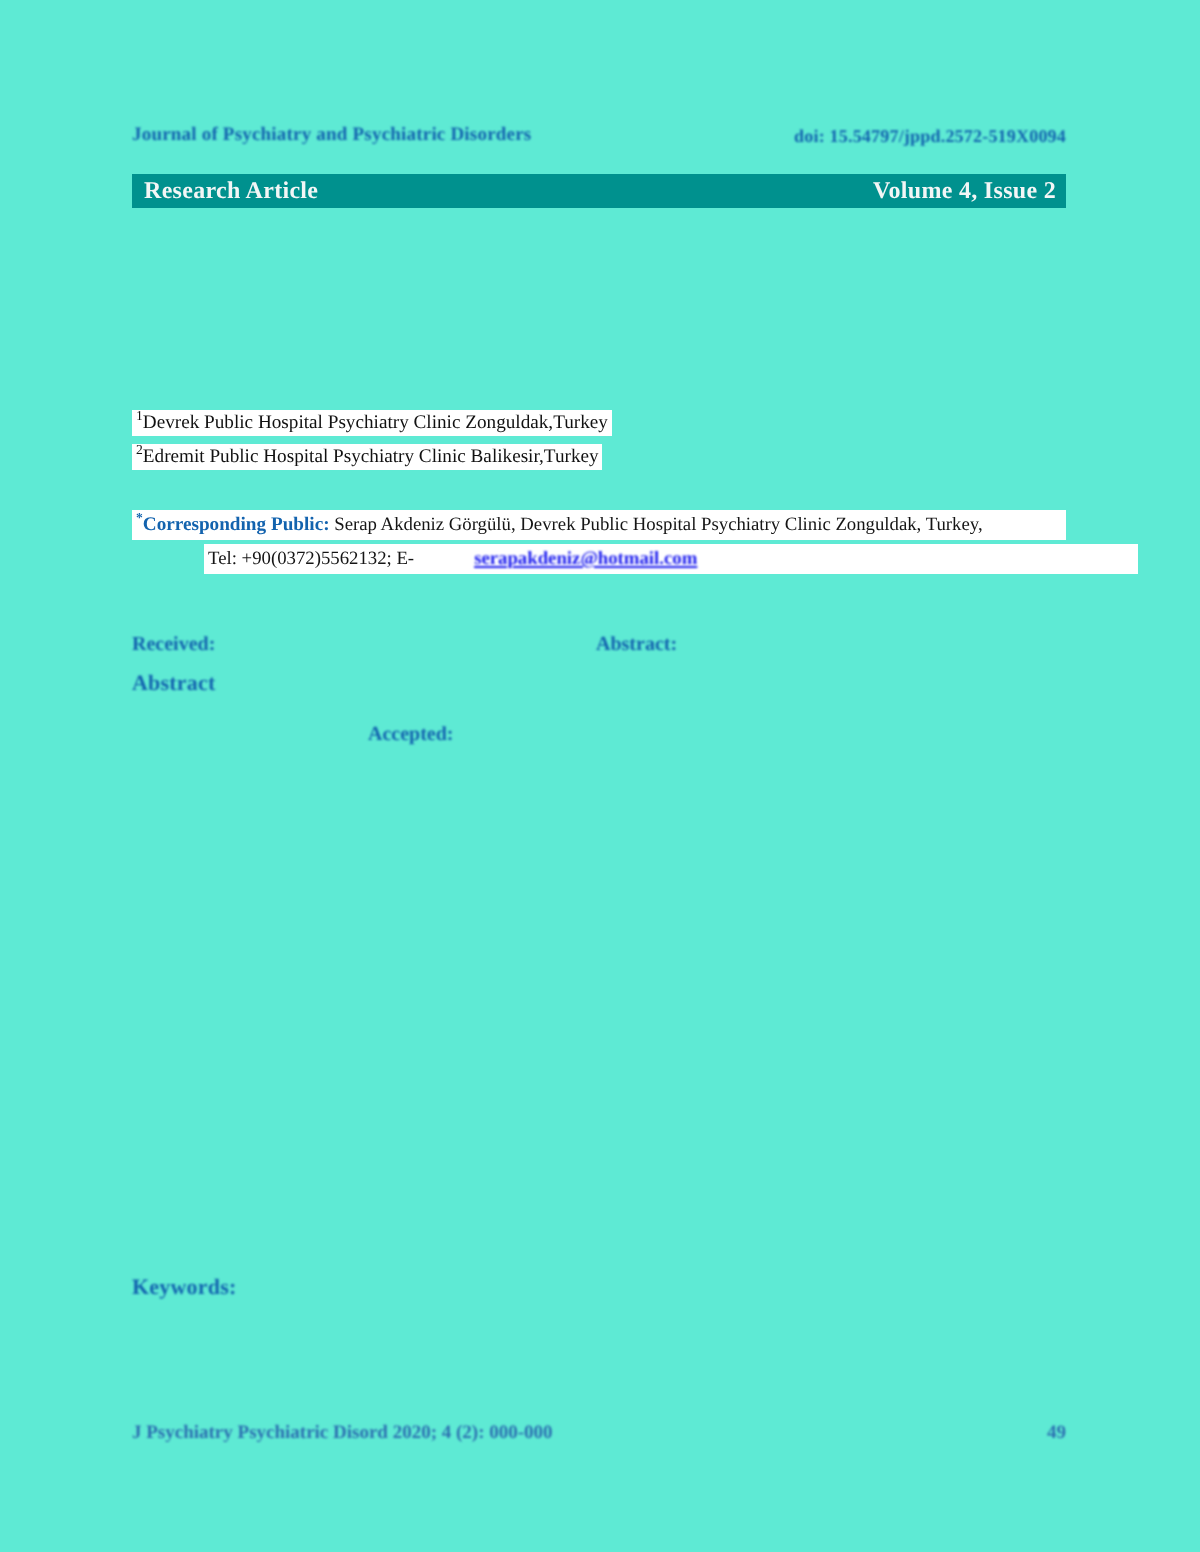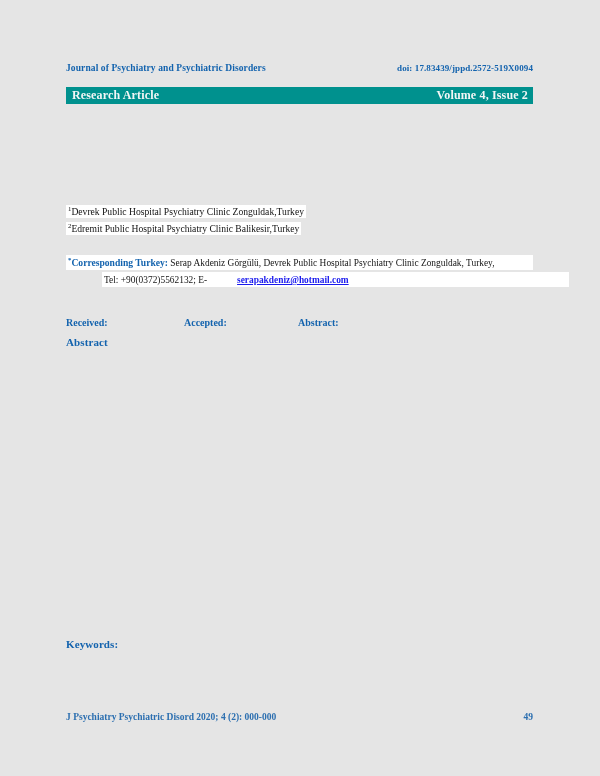--- a/index.html
+++ b/index.html
@@ -12,21 +12,21 @@
     height: 776px;
     position: relative;
     overflow: hidden;
     font-family: "Liberation Serif", serif;
     background: #000000;
   }
 
   .page {
     position: absolute;
     inset: 0;
-    background: #e5e5e5;
+    background: #5eead4;
   }
 
   
   .runhead {
     position: absolute;
     left: 66px;
     top: 60px;
     width: 467px;
     height: 16px;
     display: flex;
@@ -153,21 +153,21 @@
     font-size: 10px;
     filter: blur(0.4px);
   }
   .dates .d {
     position: absolute;
     top: 12px;
     white-space: nowrap;
   }
   .dates .d .val { color: #000000; font-weight: normal; }
   #date-received  { left: 0px; }
-  #date-accepted  { left: 118px; }
+  #date-accepted  { left: 118px; margin-top: 45px; }
   #date-published { left: 232px; }
 
   
   .sec-head {
     position: absolute;
     left: 66px;
     color: #1363ae;
     font-family: "Liberation Serif", serif;
     font-weight: bold;
     font-size: 11px;
@@ -196,41 +196,41 @@
   }
   .footer .pageno { color: #2c6fb0; }
 </style>
 </head>
 <body>
 
 <div class="page">
 
   <div class="runhead">
     <span class="jtitle">Journal of Psychiatry and Psychiatric Disorders</span>
-    <span class="doi">doi: 17.83439/jppd.2572-519X0094</span>
+    <span class="doi">doi: 15.54797/jppd.2572-519X0094</span>
   </div>
 
   <div class="banner">
     <span>Research Article</span>
     <span>Volume 4, Issue 2</span>
   </div>
 
   <div class="dark-block" id="article-title"></div>
 
   <div class="dark-block" id="author-line"></div>
 
   <div class="affil" id="affil-1">
     <sup>1</sup><span>Devrek Public Hospital Psychiatry Clinic Zonguldak,Turkey</span>
   </div>
   <div class="affil" id="affil-2">
     <sup>2</sup><span>Edremit Public Hospital Psychiatry Clinic Balikesir,Turkey</span>
   </div>
 
   <div class="corr" id="corr-line1">
-    <span class="label"><sup>*</sup><span>Corresponding Turkey:</span></span>
+    <span class="label"><sup>*</sup><span>Corresponding Public:</span></span>
     <span>Serap Akdeniz Görgülü, Devrek Public Hospital Psychiatry Clinic Zonguldak, Turkey,</span>
   </div>
   <div class="corr" id="corr-line2">
     <span>Tel: +90(0372)5562132; E-</span><a class="email" href="#">serapakdeniz@hotmail.com</a>
   </div>
 
   <div class="dates">
     <span class="d" id="date-received"><span>Received:</span><span class="val"></span></span>
     <span class="d" id="date-accepted"><span>Accepted:</span><span class="val"></span></span>
     <span class="d" id="date-published"><span>Abstract:</span><span class="val"></span></span>

